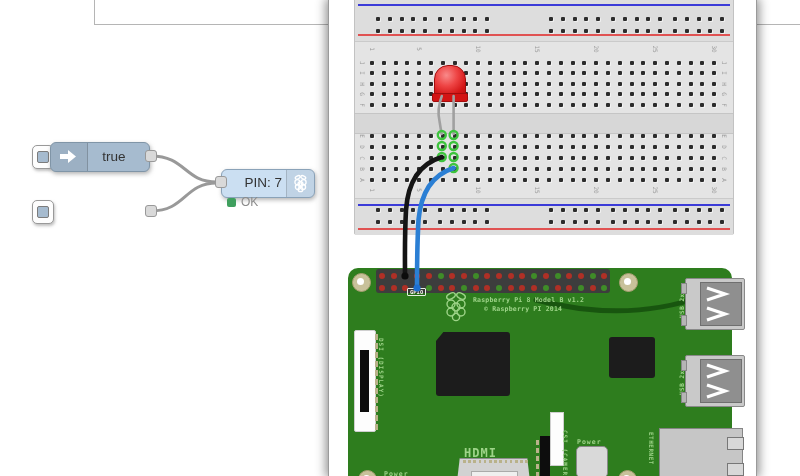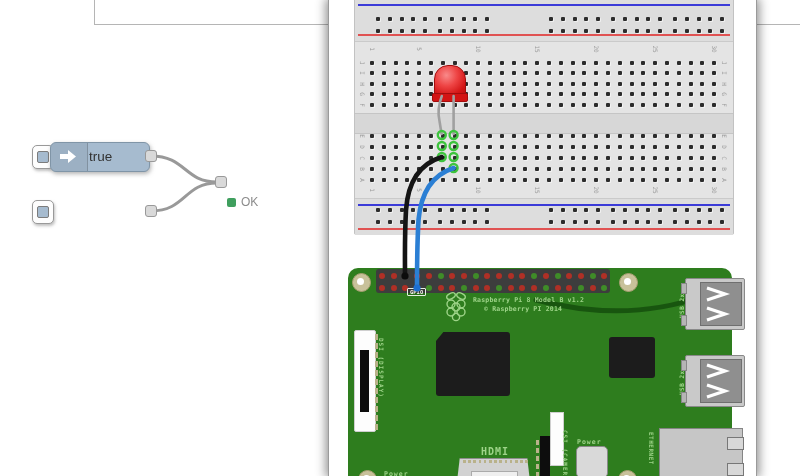--- a/index.html
+++ b/index.html
@@ -10,21 +10,21 @@
               border-left:1px solid #b5b5b5;border-bottom:1px solid #b5b5b5;background:transparent;}
   
   #wires{position:absolute;left:0;top:0;z-index:2;}
   .nr-node{position:absolute;height:28px;border-radius:6px;z-index:3;
            box-shadow:1px 2px 4px rgba(120,120,120,.55);font-size:13.5px;color:#333;}
   .inject{width:98px;background:#a6bbcf;border:1px solid #8095a7;}
   .inject .icon-zone{position:absolute;left:0;top:0;bottom:0;width:36px;
            background:rgba(0,0,0,.055);border-right:1px solid rgba(0,0,0,.18);border-radius:5px 0 0 5px;}
   .inject .icon-zone svg{position:absolute;left:9px;top:5px;}
   .inject .nr-label{position:absolute;left:38px;right:10px;top:0;bottom:0;
-           line-height:27px;}
+           text-align:center;line-height:27px;}
   .inject-btn{position:absolute;width:20px;height:22px;background:#fdfdfd;border:1px solid #999;
            border-radius:5px;z-index:3;box-shadow:1px 2px 3px rgba(130,130,130,.5);cursor:pointer;}
   .inject-btn i{position:absolute;left:4px;top:5px;width:10px;height:10px;background:#a6bbcf;
            border:1px solid #7c7c7c;border-radius:2px;}
   .gpio-node{width:92px;height:27px;background:#cbdff2;border:1px solid #8aa2b8;}
   .gpio-node .nr-label{position:absolute;left:6px;right:32px;top:0;bottom:0;text-align:right;line-height:26px;}
   .gpio-node .icon-zone{position:absolute;right:0;top:0;bottom:0;width:27px;
            background:rgba(0,0,0,.05);border-left:1px solid rgba(0,0,0,.15);border-radius:0 5px 5px 0;}
   .gpio-node .icon-zone svg{position:absolute;left:4px;top:4px;}
   .port{position:absolute;width:10px;height:10px;background:#d9d9d9;border:1px solid #999;
@@ -107,20 +107,35 @@
     </div>
     <div class="nr-label">true</div>
   </div>
   <div class="port" style="left:145px;top:150px;"></div>
 
   <div class="inject-btn" style="left:32px;top:200px;">
       <i></i>
     </div>
   <div class="port" style="left:145px;top:205px;"></div>
 
+  <div class="nr-node gpio-node" style="left:221px;top:169px;">
+    <div class="nr-label">PIN: 7</div>
+    <div class="icon-zone">
+      <svg width="19" height="19" viewBox="0 0 19 19" fill="none" stroke="#ffffff" stroke-width="1.3">
+        <ellipse cx="6.7" cy="3.4" rx="2.6" ry="1.5" transform="rotate(-26 6.7 3.4)"></ellipse>
+        <ellipse cx="12.3" cy="3.4" rx="2.6" ry="1.5" transform="rotate(26 12.3 3.4)"></ellipse>
+        <circle cx="6.4" cy="8.2" r="2.5"></circle>
+        <circle cx="12.6" cy="8.2" r="2.5"></circle>
+        <circle cx="9.5" cy="10.2" r="2.5"></circle>
+        <circle cx="6.9" cy="13" r="2.5"></circle>
+        <circle cx="12.1" cy="13" r="2.5"></circle>
+        <circle cx="9.5" cy="15.4" r="2.3"></circle>
+      </svg>
+    </div>
+  </div>
   <div class="port" style="left:215px;top:176px;"></div>
   <div class="status-dot" style="background: rgb(63, 159, 94);"></div>
   <div class="status-txt">OK</div>
 
   <div id="panel">
 
     <div id="bb">
       <div class="bb-rail-top"></div>
       <div class="bb-rail-bot"></div>
       <div class="bb-groove"></div>
@@ -664,21 +679,21 @@
       <div class="silk" style="left:136px;top:37px;font-size:6.5px;letter-spacing:.2px;">© Raspberry PI 2014</div>
 
       <div class="chip" style="left:88px;top:64px;width:74px;height:64px;clip-path:polygon(0 14%,10% 0,100% 0,100% 100%,0 100%);"></div>
       <div class="chip" style="left:261px;top:69px;width:46px;height:41px;"></div>
 
       <div class="dsi-body"></div>
       <div class="dsi-slot"></div>
       <div id="dsi-pins"></div>
       <div class="silk vert90" style="left:37px;top:70px;font-size:6px;letter-spacing:1px;">DSI (DISPLAY)</div>
 
-      <div class="silk" style="left:133px;top:178px;font-size:10px;letter-spacing:1px;">HDMI</div>
+      <div class="silk" style="left:116px;top:178px;font-size:12px;letter-spacing:1px;">HDMI</div>
       <div class="hdmi-body">
         <div class="hdmi-inner"></div>
         <div id="hdmi-pins"></div>
       </div>
 
       <div class="csi-body"></div>
       <div class="csi-slot"></div>
       <div id="csi-pins"></div>
       <div class="silk vert90" style="left:221px;top:162px;font-size:6px;letter-spacing:1px;">CSI (CAMERA)</div>
 

